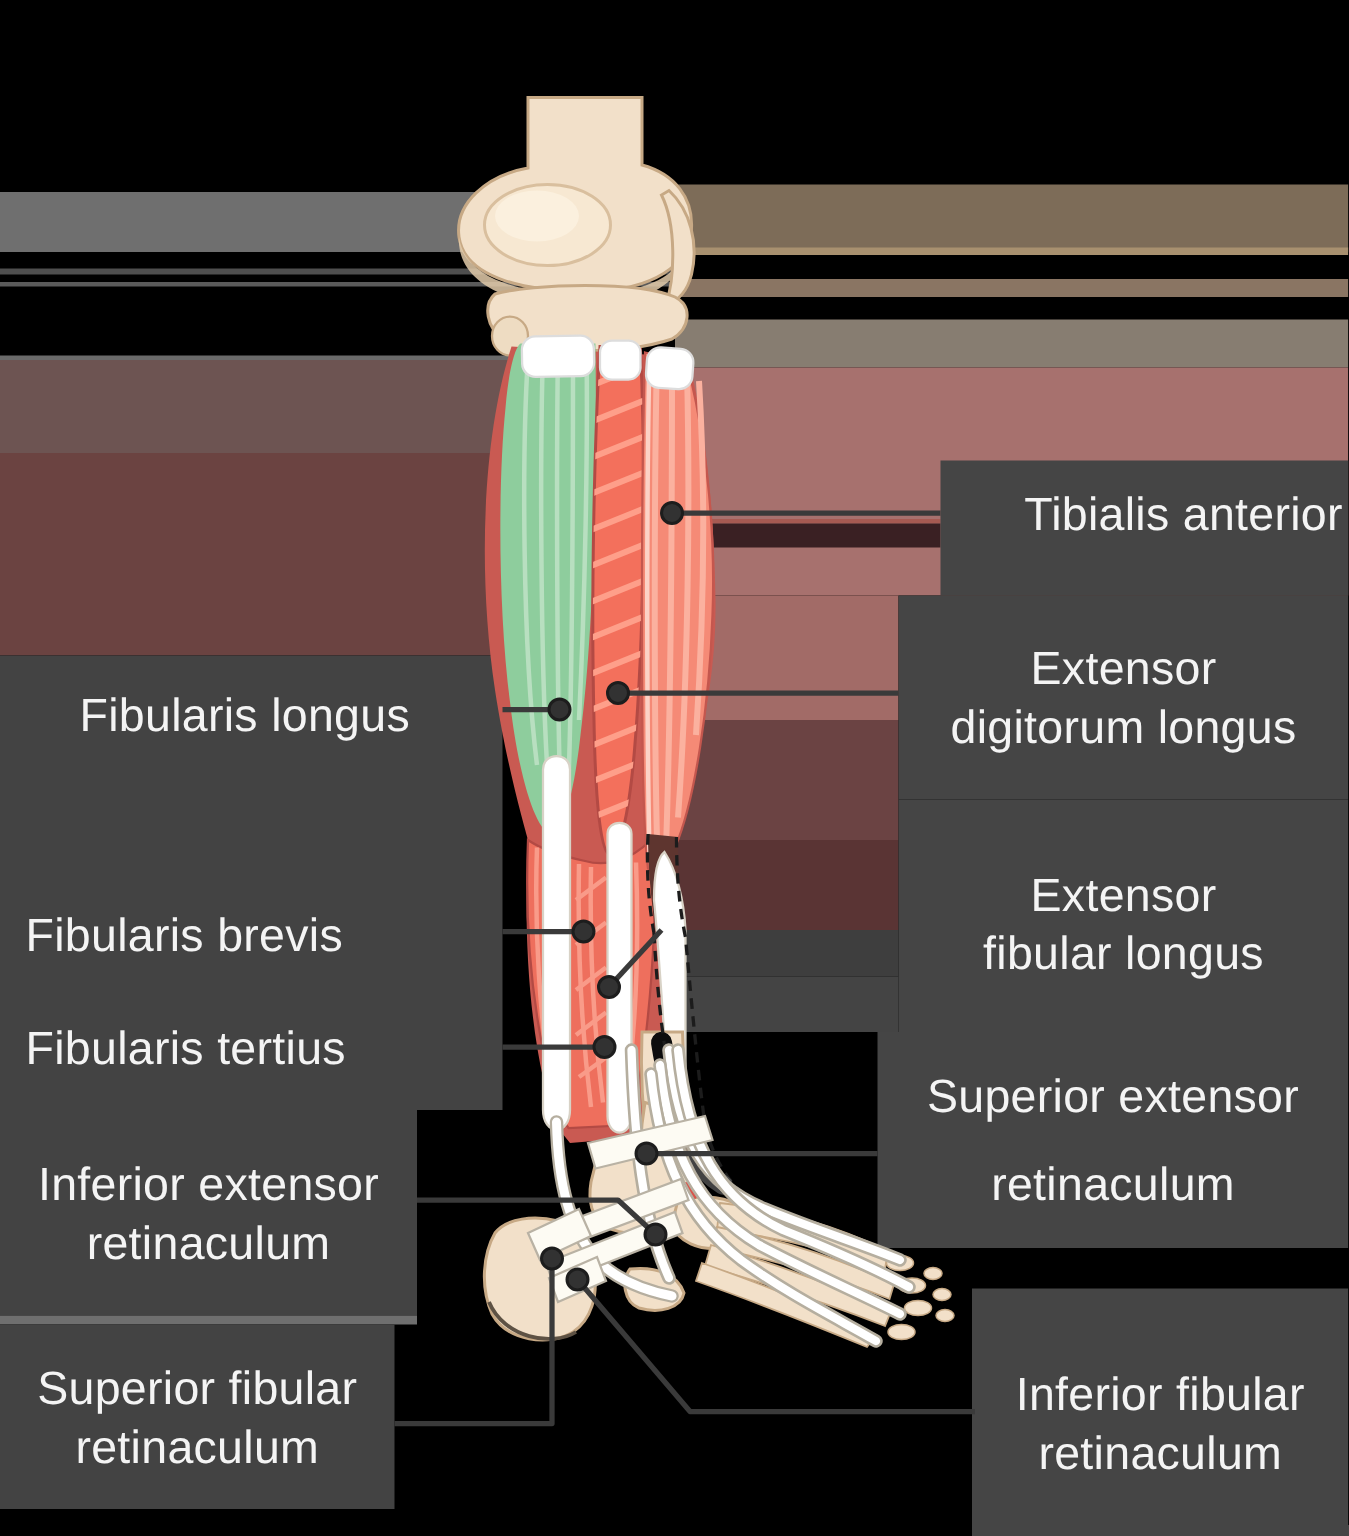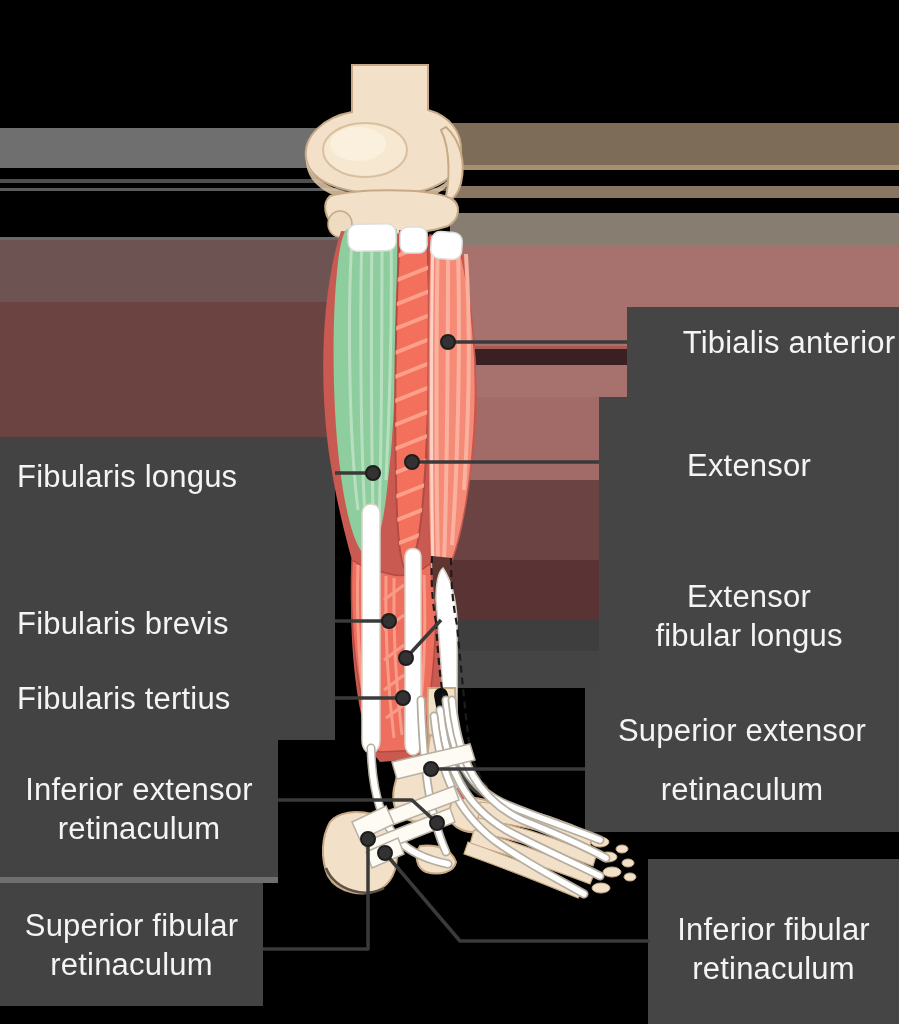--- a/index.html
+++ b/index.html
@@ -34,39 +34,40 @@
   <div class="bg" style="left:450px;top:346px;width:177px;height:3px;background:#a65a52;"></div>
   <div class="bg" style="left:450px;top:349px;width:177px;height:16px;background:#3a2023;"></div>
   <div class="bg" style="left:450px;top:397px;width:149px;height:83px;background:#a26b67;"></div>
   <div class="bg" style="left:450px;top:480px;width:149px;height:80px;background:#6b4343;"></div>
   <div class="bg" style="left:450px;top:560px;width:149px;height:60px;background:#5a3434;"></div>
   <div class="bg" style="left:437px;top:620px;width:162px;height:31px;background:#3e3e3e;"></div>
   <div class="bg" style="left:437px;top:651px;width:15px;height:47px;background:#5a5a5a;"></div>
   <div class="bg" style="left:452px;top:651px;width:147px;height:37px;background:#444444;"></div>
 
   <div class="panel leftbox" style="left:0;top:437px;width:335px;height:303px;">
-    <div class="single" style="top:20px;">Fibularis longus</div>
+    <div class="single" style="top:20px;margin-left:36px;">Fibularis longus</div>
     <div class="single" style="top:242px;">Fibularis tertius</div>
     <div class="single" style="top:167px;">Fibularis brevis</div>
   </div>
   <div class="panel leftbox" style="left:0;top:740px;width:278px;height:137px;align-items:center;">
     <div class="ln">Inferior extensor</div>
     <div class="ln">retinaculum</div>
   </div>
   <div class="bg" style="left:0;top:877px;width:278px;height:6px;background:#6f6f6f;z-index:2;"></div>
   <div class="panel leftbox" style="left:0;top:883px;width:263px;height:123px;">
     <div class="ln">Superior fibular</div>
     <div class="ln">retinaculum</div>
   </div>
 
   <div class="panel" style="left:627px;top:307px;width:324px;height:90px;padding-bottom:20px;box-sizing:border-box;">
     <div class="ln">Tibialis anterior</div>
   </div>
   <div class="panel" style="left:599px;top:397px;width:300px;height:136px;">
     <div class="ln">Extensor</div>
+    <div class="ln">digitorum longus</div>
   </div>
   <div class="panel" style="left:599px;top:533px;width:300px;height:155px;padding-top:10px;box-sizing:border-box;">
     <div class="ln">Extensor</div>
     <div class="ln">fibular longus</div>
   </div>
   <div class="panel" style="left:585px;top:688px;width:314px;height:144px;gap:20px;">
     <div class="ln">Superior extensor</div>
     <div class="ln">retinaculum</div>
   </div>
   <div class="panel" style="left:648px;top:859px;width:251px;height:198px;padding-bottom:18px;box-sizing:border-box;">

